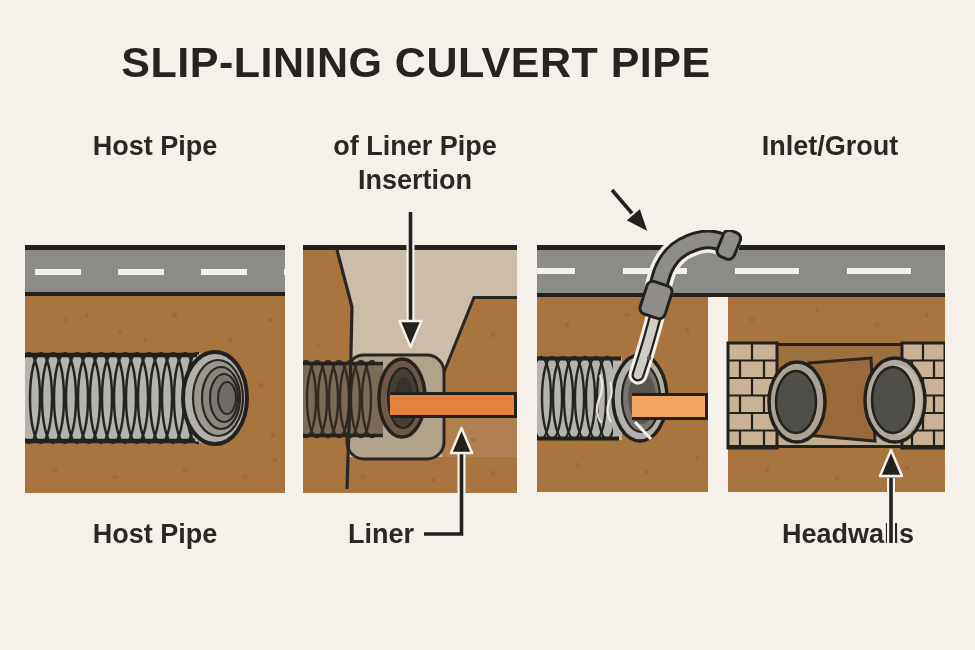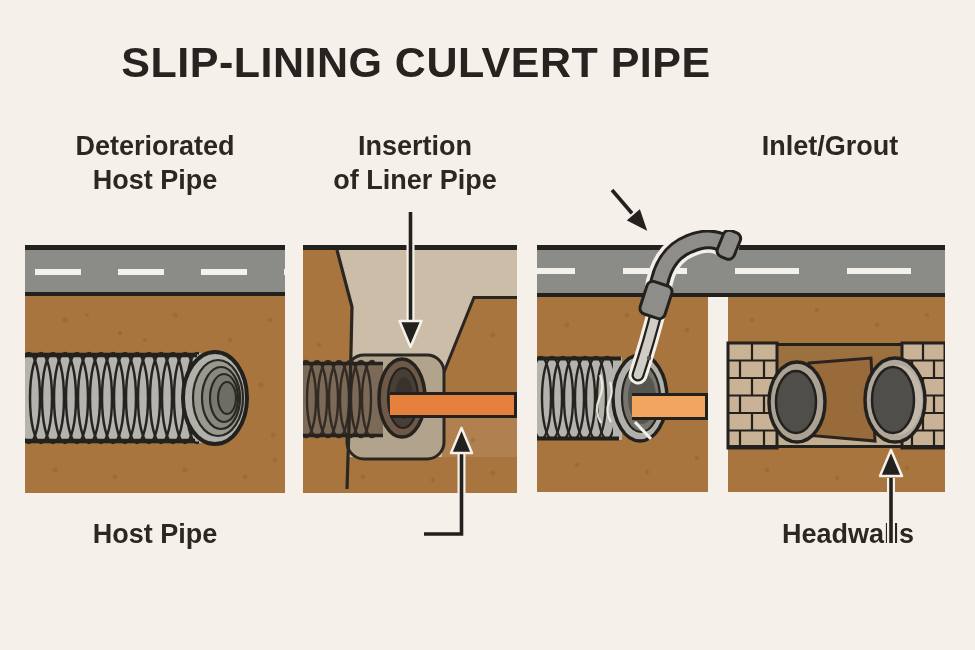--- a/index.html
+++ b/index.html
@@ -27,33 +27,35 @@
   svg.overlay{pointer-events:none;}
 </style>
 </head>
 <body>
 
 <div class="canvas">
 
   <h1 class="title">SLIP-LINING CULVERT PIPE</h1>
 
   <div class="stage-label" style="left:35px;top:129px;width:240px">
-    <span>Deteriorated</span>
     <span>Host Pipe</span>
   </div>
   <div class="stage-label" style="left:295px;top:129px;width:240px">
+    <span>of Liner Pipe</span>
     <span>Insertion</span>
-    <span>of Liner Pipe</span>
   </div>
   <div class="stage-label" style="left:710px;top:129px;width:240px">
     <span>Inlet/Grout</span>
   </div>
 
   <div class="part-label" style="left:35px;top:518px;width:240px">
     <span>Host Pipe</span>
+  </div>
+  <div class="part-label" style="left:331px;top:518px;width:100px">
+    <span>Liner</span>
   </div>
   <div class="part-label" style="left:728px;top:518px;width:240px">
     <span>Headwalls</span>
   </div>
 
   <svg class="panel" style="left:25px;top:245px" width="260" height="248" viewBox="0 0 260 248">
     <rect x="0" y="50" width="260" height="198" fill="#a9753e"></rect>
     <g fill="#7c5226" opacity="0.28">
       <circle cx="40" cy="75" r="2.6"></circle>
         <circle cx="95" cy="88" r="2.2"></circle>

